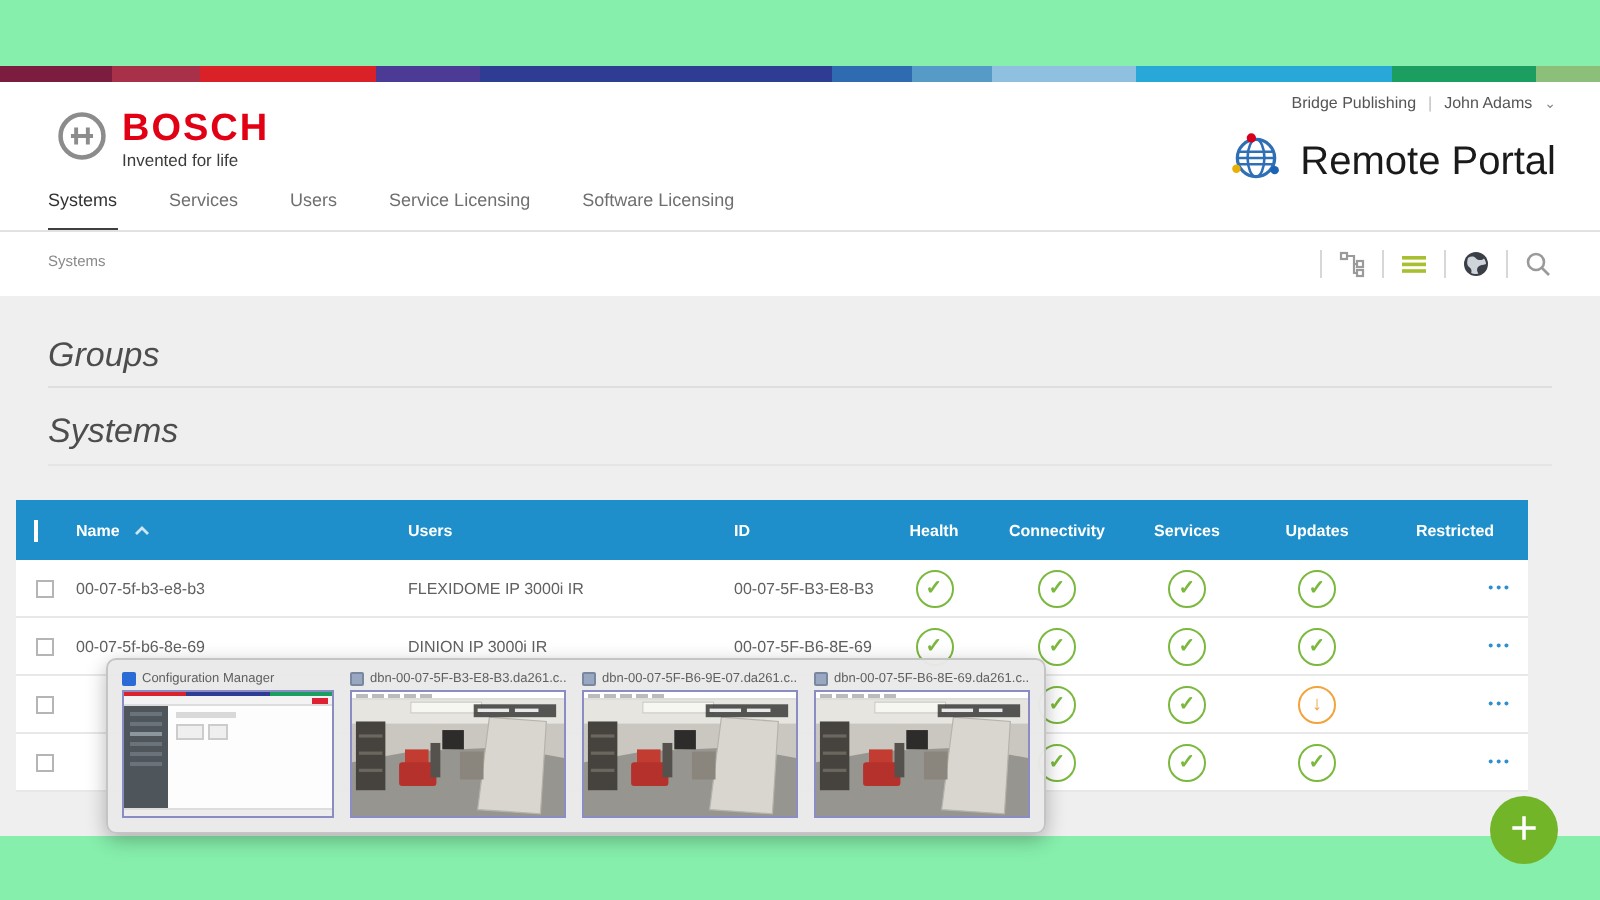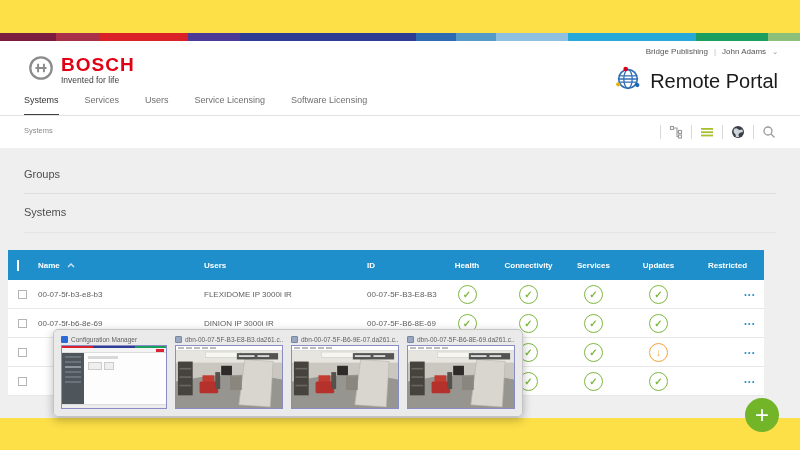--- a/index.html
+++ b/index.html
@@ -1,17 +1,17 @@
 <!DOCTYPE html>
 <html style="--accent-blue: #1e8fca; --ok-green: #7bb83e; --warn-orange: #f2a33a; --bosch-red: #e20015;"><head>
 <meta charset="utf-8">
 <style>
   * { box-sizing: border-box; margin: 0; padding: 0; }
   html,body { width:800px; height:450px; background:#fff; font-family:"Liberation Sans", sans-serif; }
-  .canvas { position:relative; width:800px; height:450px; overflow:hidden; background:#fde047; }
+  .canvas { position:relative; width:800px; height:450px; overflow:hidden; background:#86efac; }
 
   
   .colorbar { position:absolute; left:0; top:33px; width:800px; height:8px;
     background:linear-gradient(90deg,
       #7c1d3f 0,#7c1d3f 7%, #a83048 7%,#a83048 12.5%, #da2128 12.5%,#da2128 23.5%,
       #4c3a97 23.5%,#4c3a97 30%, #2e3c93 30%,#2e3c93 52%, #2f6bb1 52%,#2f6bb1 57%,
       #569ac8 57%,#569ac8 62%, #8fc0df 62%,#8fc0df 71%, #28a8d8 71%,#28a8d8 87%,
       #1d9e61 87%,#1d9e61 96%, #8cbf7a 96%,#8cbf7a 100%); }
 
   
@@ -34,21 +34,21 @@
 
   
   .subbar { position:absolute; left:0; top:116px; width:800px; height:32px; background:#fff; }
   .crumb { position:absolute; left:24px; top:10px; font-size:7.5px; color:#8a8a8a; }
   .viewtools { position:absolute; right:22px; top:6px; display:flex; align-items:center; height:20px; }
   .vt-sep { width:1px; height:14px; background:#d7d7d7; margin:0 6px; }
   .vt-btn { width:18px; height:18px; display:flex; align-items:center; justify-content:center; cursor:pointer; }
 
   
   .content { position:absolute; left:0; top:148px; width:800px; height:270px; background:#efefef; }
-  .sec-title { position:absolute; left:24px; font-size:11px; color:#4d4d4d; }
+  .sec-title { position:absolute; left:24px; font-size:17px; color:#4d4d4d;font-style:italic; }
   .groups-title { top:20px; }
   .systems-title { top:58px; }
   .rule1 { position:absolute; left:24px; right:24px; top:45px; height:1px; background:#dedede; }
   .rule2 { position:absolute; left:24px; right:24px; top:84px; height:1px; background:#e5e5e5; }
 
   
   .table { position:absolute; left:8px; top:102px; width:756px; }
   .t-row, .t-head { display:grid; grid-template-columns:30px 166px 163px 71px 58px 65px 65px 65px 73px; align-items:center; }
   .t-head { height:30px; background:var(--accent-blue,#1e8fca); color:#fff; font-size:8px; font-weight:bold; }
   .t-row { height:29px; background:#fff; border-bottom:1px solid #e8e8e8; font-size:8px; color:#606060; }

